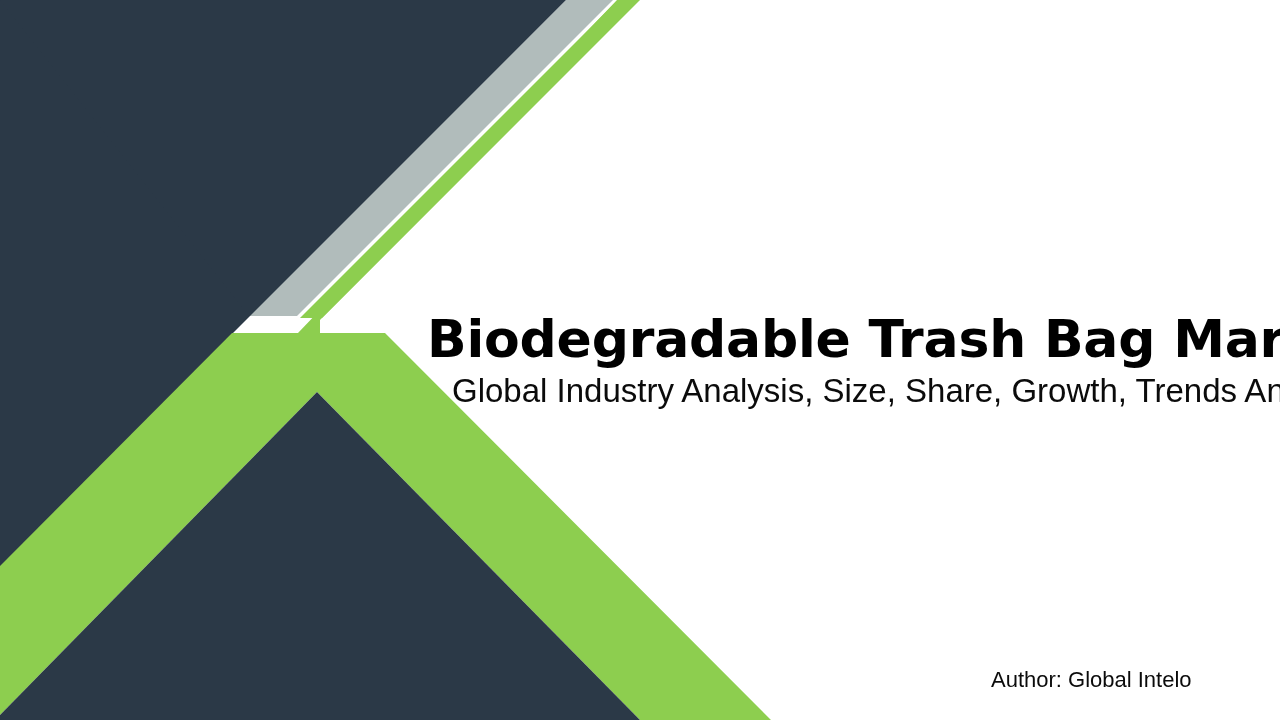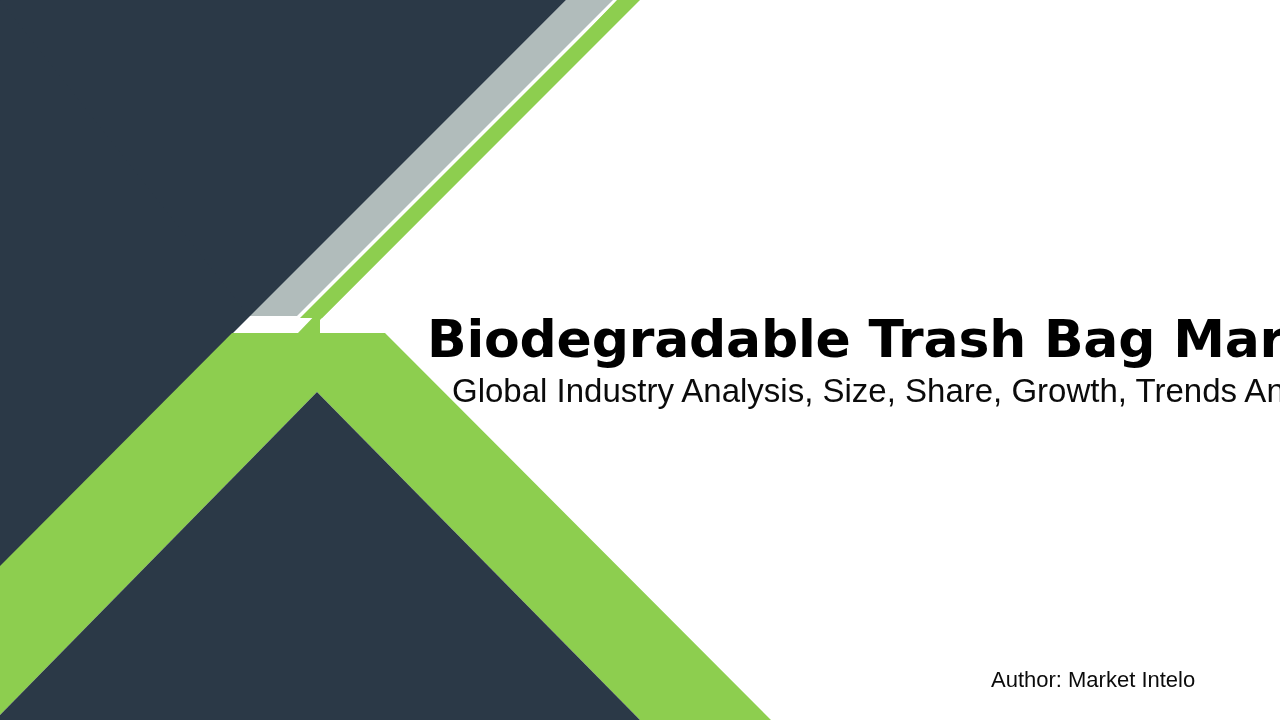--- a/index.html
+++ b/index.html
@@ -96,16 +96,16 @@
 
     <polygon fill="#2b3947" points="0,715 0,720 4,720"></polygon>
 
   </svg>
 
   <div class="text-layer">
     <h1 id="title">Biodegradable Trash Bag Market</h1>
 
     <p id="subtitle">Global Industry Analysis, Size, Share, Growth, Trends And Forecast</p>
 
-    <p id="author">Author: Market Intelo</p>
+    <p id="author">Author: Global Intelo</p>
   </div>
 
 </div>
 
 </body></html>

